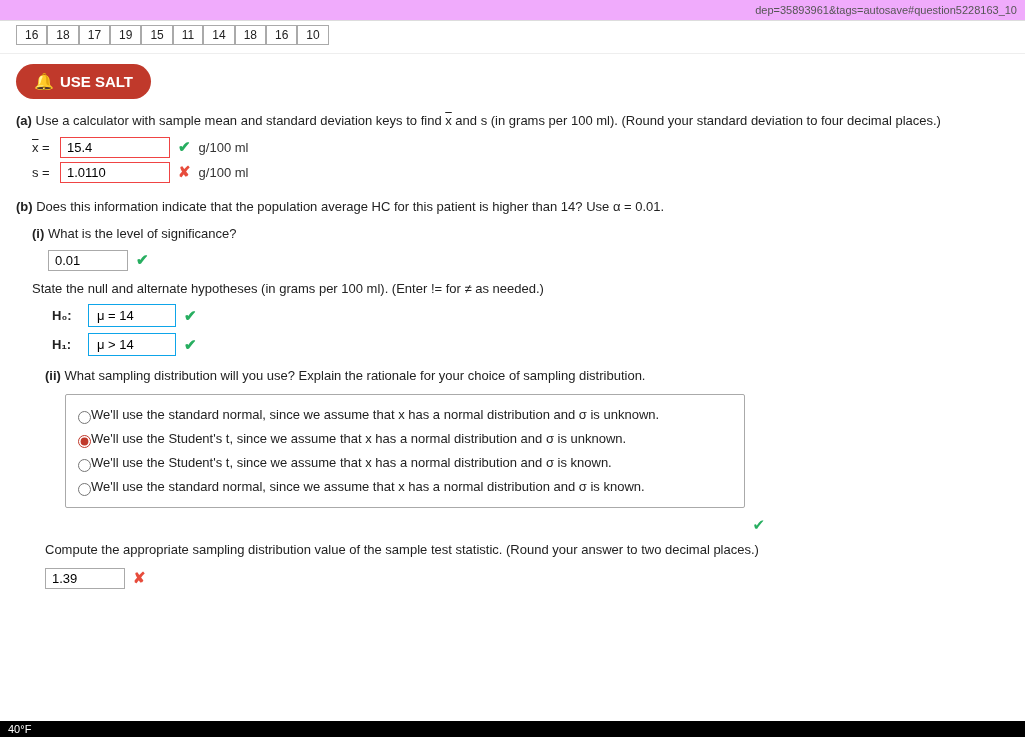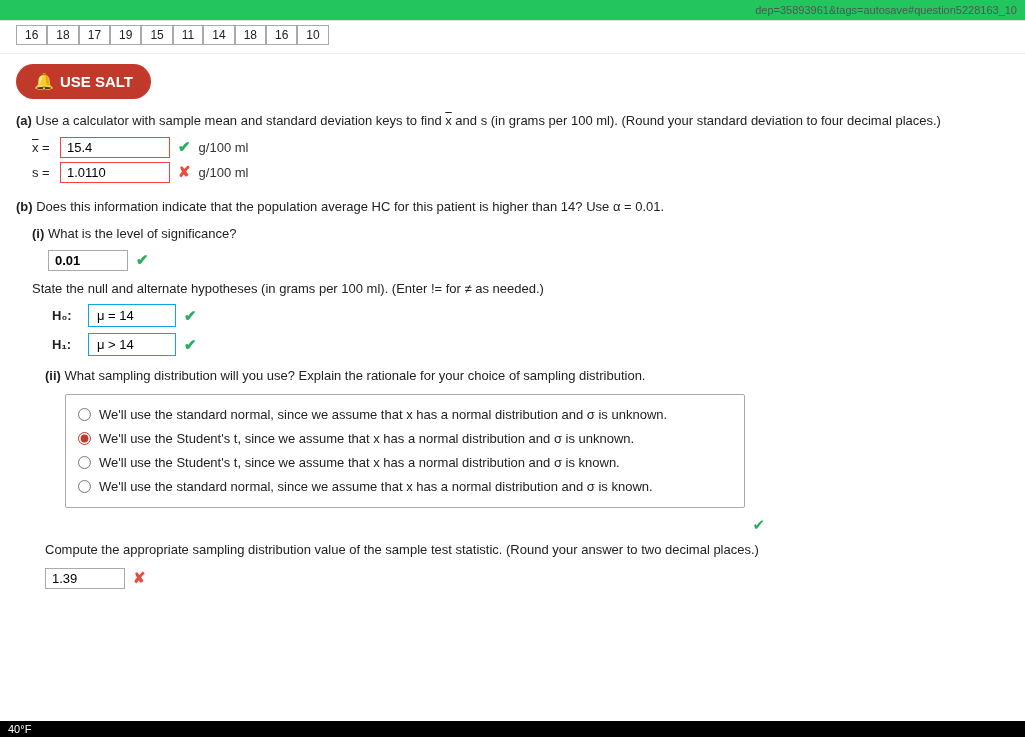--- a/index.html
+++ b/index.html
@@ -6,21 +6,21 @@
     body {
       font-family: Arial, sans-serif;
       font-size: 13px;
       background: #fff;
       color: #222;
       padding: 0;
       overflow-x: hidden;
     }
 
     .top-bar {
-      background: #22c55e;
+      background: #f0abfc;
       border-bottom: 1px solid #ddd;
       padding: 4px 8px;
       font-size: 11px;
       color: #555;
       text-align: right;
     }
 
     .data-row {
       display: flex;
       flex-wrap: wrap;
@@ -114,21 +114,20 @@
 
     .sub-question {
       margin: 8px 0 4px 16px;
     }
 
     .sig-input {
       border: 1px solid #aaa;
       padding: 2px 6px;
       font-size: 13px;
       width: 80px;
-      font-weight: bold;
     }
 
     .hypothesis-row {
       display: flex;
       align-items: center;
       gap: 8px;
       margin: 6px 0 6px 20px;
     }
 
     .hyp-label {
@@ -147,22 +146,21 @@
     .radio-box {
       border: 1px solid #aaa;
       border-radius: 2px;
       padding: 8px 12px;
       margin: 8px 0 8px 20px;
       max-width: 680px;
     }
 
     .radio-option {
       display: flex;
-      align-items: flex-start;
-      gap: 8px;
+      align-items: flex-end;
       padding: 3px 0;
       font-size: 13px;
       line-height: 1.4;
     }
 
     .radio-input {
       margin-top: 2px;
       cursor: pointer;
       accent-color: #c0392b;
     }

